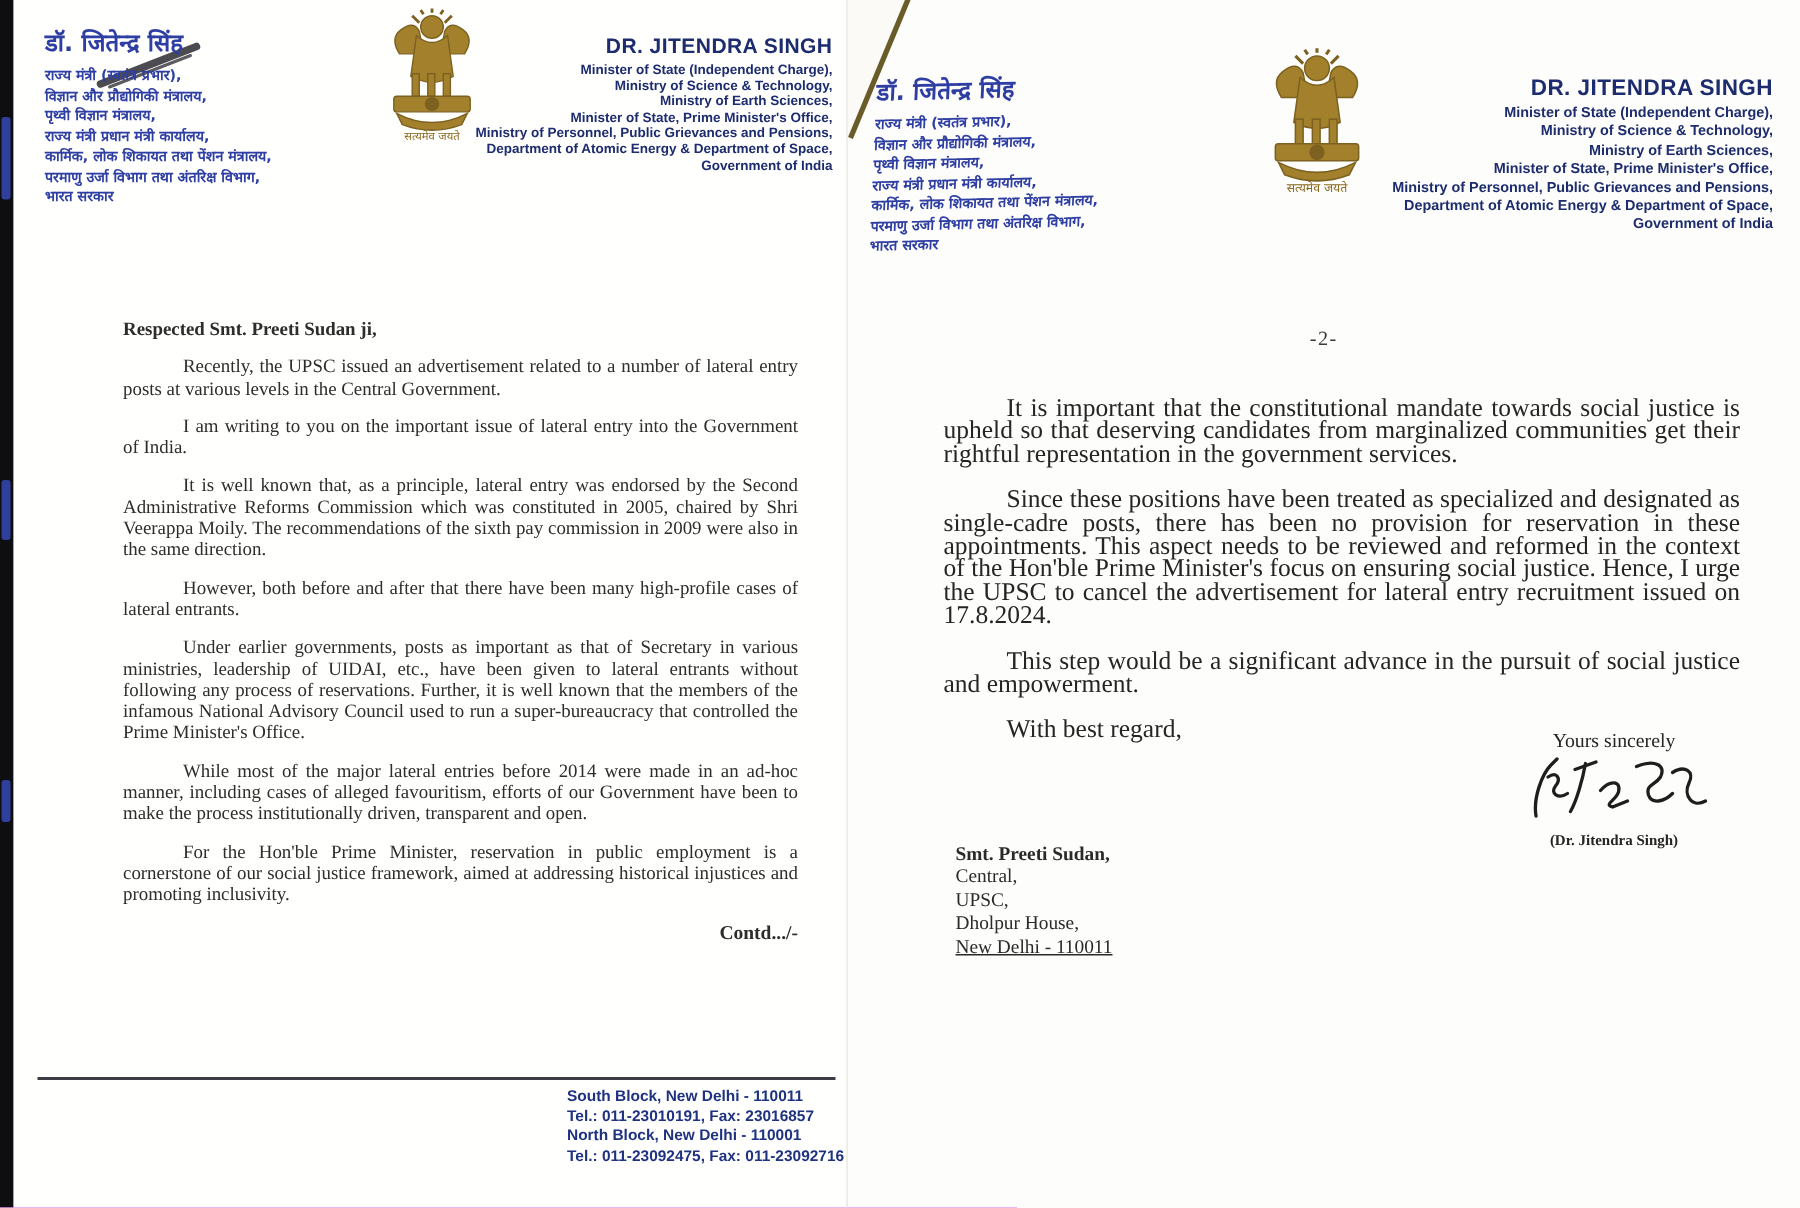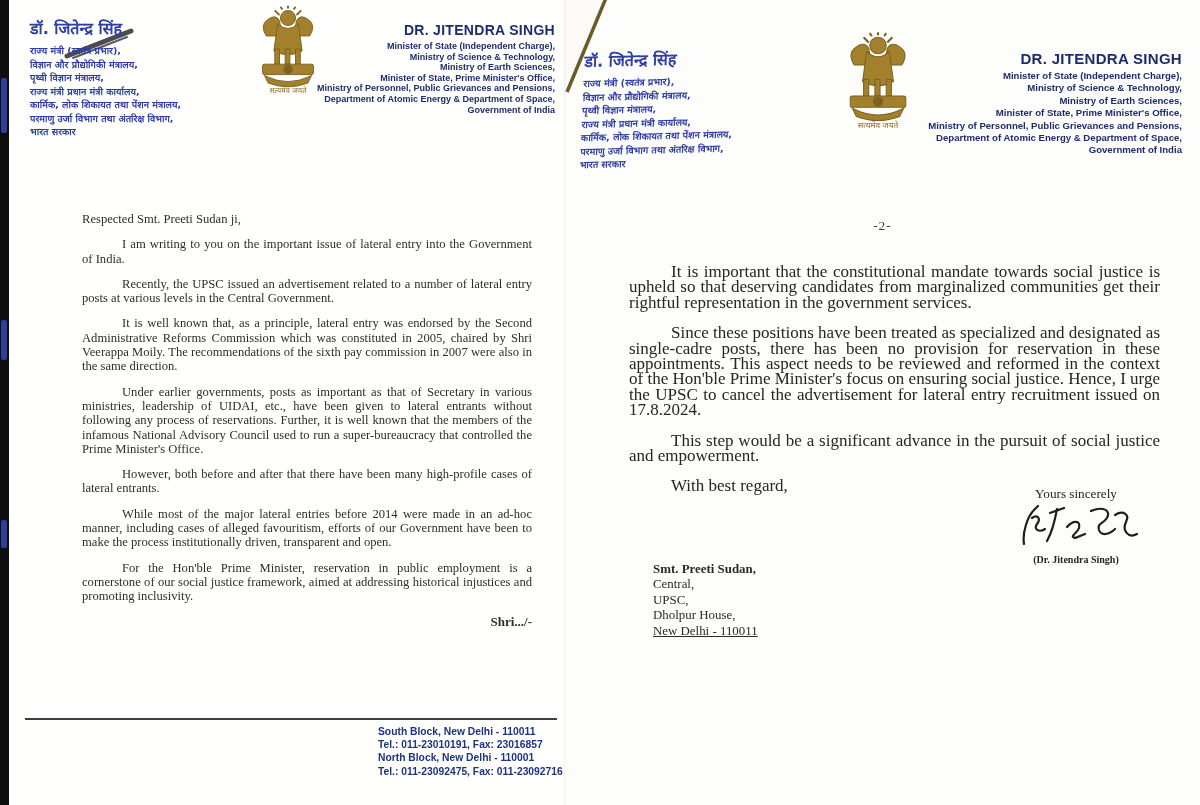--- a/index.html
+++ b/index.html
@@ -24,40 +24,40 @@
   .lh-english .e-line { font-size:9px; font-weight:bold; line-height:10.6px; white-space:nowrap; }
   .p2 .lh-english .e-line { font-size:9.6px; line-height:12.4px; }
   .p2 .lh-english .e-name { font-size:15px; }
 
   .emblem { position:absolute; }
 
   
   .body-text { position:absolute; text-align:justify; color:#2e2d2c; }
   .body-1 { left:73px; top:212px; width:450px; font-size:12.6px; line-height:14.3px; }
   .body-2 { left:64px; top:264px; width:531px; font-size:17px; line-height:15.4px; color:#262524; }
-  .salutation { font-weight:normal; margin-bottom:11px; }
+  .salutation { font-weight:bold; margin-bottom:11px; }
   .body-1 p.para { text-indent:40px; margin-bottom:11px; }
   .body-2 p.para { text-indent:42px; margin-bottom:15px; }
   .contd { text-align:right; font-weight:bold; font-size:13px; margin-top:9px; }
   .closing { text-indent:42px; }
 
   
   .footer-rule { position:absolute; left:16px; top:718px; width:532px; height:2px; background:#3c3c44; }
   .footer-col { position:absolute; top:725px; color:#1e3280; font-family:"Liberation Sans", sans-serif; font-weight:bold; font-size:10.3px; line-height:13.2px; white-space:nowrap; }
   .footer-left { left:19px; }
   .footer-right { left:369px; }
 
   .page-num { position:absolute; top:218px; left:0; width:100%; text-align:center; font-size:13.5px; color:#3a3a3a; letter-spacing:1px; }
 
   
   .sign-block { position:absolute; right:34px; top:486px; width:180px; text-align:center; color:#262524; }
   .sign-off { font-size:13.2px; margin-bottom:2px; }
   .signatory { font-size:10px; font-weight:bold; white-space:nowrap; }
 
-  .addressee { position:absolute; left:88px; top:562px; font-size:12.9px; line-height:15.4px; color:#2b2a29; }
+  .addressee { position:absolute; left:72px; top:562px; font-size:12.9px; line-height:15.4px; color:#2b2a29; }
   .addr-name { font-weight:bold; }
   .addr-underline { text-decoration:underline; }
 
   .fold-svg, .slash-svg { position:absolute; pointer-events:none; }
   .seam { position:absolute; left:564px; top:0; width:1px; height:805px; background:#f0efec; }
 </style>
 </head>
 <body>
 
 <div class="canvas">
@@ -109,28 +109,28 @@
       <div class="e-line">Ministry of Science &amp; Technology,</div>
       <div class="e-line">Ministry of Earth Sciences,</div>
       <div class="e-line">Minister of State, Prime Minister's Office,</div>
       <div class="e-line">Ministry of Personnel, Public Grievances and Pensions,</div>
       <div class="e-line">Department of Atomic Energy &amp; Department of Space,</div>
       <div class="e-line">Government of India</div>
     </div>
 
     <div class="body-text body-1">
       <p class="salutation">Respected Smt. Preeti Sudan ji,</p>
+      <p class="para">Recently, the UPSC issued an advertisement related to a number of lateral entry posts at various levels in the Central Government.</p>
       <p class="para">I am writing to you on the important issue of lateral entry into the Government of India.</p>
-      <p class="para">Recently, the UPSC issued an advertisement related to a number of lateral entry posts at various levels in the Central Government.</p>
-      <p class="para">It is well known that, as a principle, lateral entry was endorsed by the Second Administrative Reforms Commission which was constituted in 2005, chaired by Shri Veerappa Moily. The recommendations of the sixth pay commission in 2007 were also in the same direction.</p>
+      <p class="para">It is well known that, as a principle, lateral entry was endorsed by the Second Administrative Reforms Commission which was constituted in 2005, chaired by Shri Veerappa Moily. The recommendations of the sixth pay commission in 2009 were also in the same direction.</p>
+      <p class="para">However, both before and after that there have been many high-profile cases of lateral entrants.</p>
       <p class="para">Under earlier governments, posts as important as that of Secretary in various ministries, leadership of UIDAI, etc., have been given to lateral entrants without following any process of reservations. Further, it is well known that the members of the infamous National Advisory Council used to run a super-bureaucracy that controlled the Prime Minister's Office.</p>
-      <p class="para">However, both before and after that there have been many high-profile cases of lateral entrants.</p>
       <p class="para">While most of the major lateral entries before 2014 were made in an ad-hoc manner, including cases of alleged favouritism, efforts of our Government have been to make the process institutionally driven, transparent and open.</p>
       <p class="para">For the Hon'ble Prime Minister, reservation in public employment is a cornerstone of our social justice framework, aimed at addressing historical injustices and promoting inclusivity.</p>
-      <p class="contd">Shri.../-</p>
+      <p class="contd">Contd.../-</p>
     </div>
 
     <div class="footer-rule"></div>
     <div class="footer-col footer-right">
       <div>South Block, New Delhi - 110011</div>
       <div>Tel.: 011-23010191, Fax: 23016857</div>
       <div>North Block, New Delhi - 110001</div>
       <div>Tel.: 011-23092475, Fax: 011-23092716</div>
     </div>
   </div>

